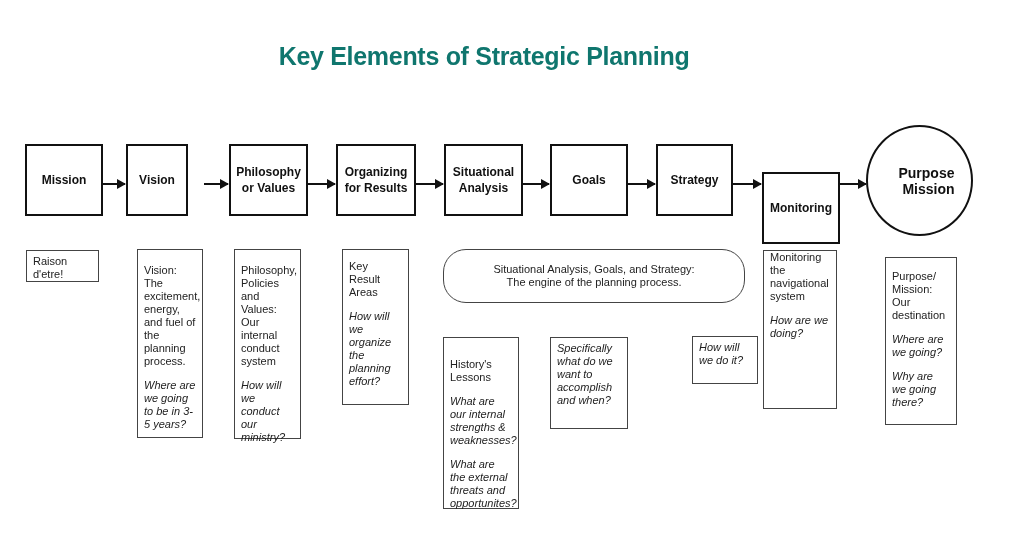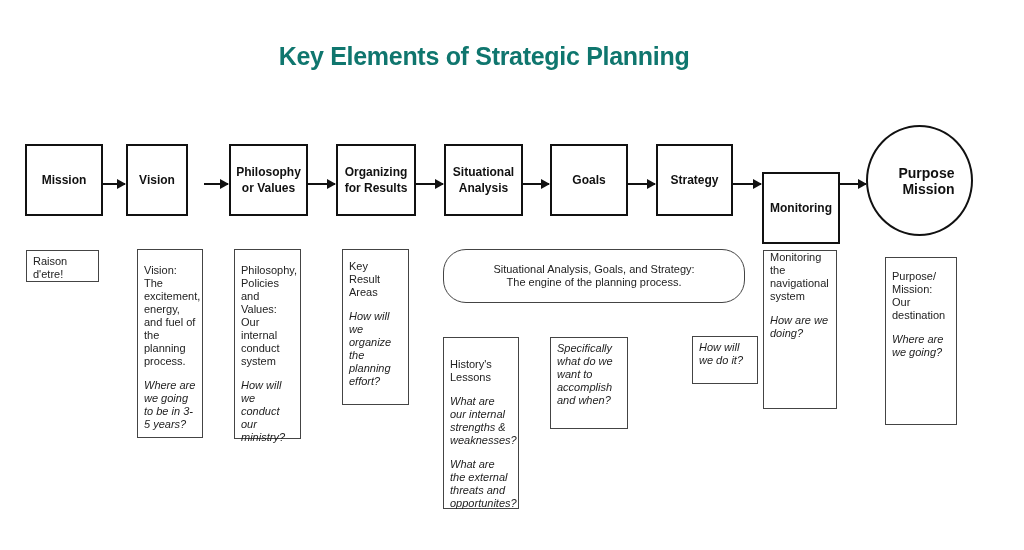--- a/index.html
+++ b/index.html
@@ -102,13 +102,14 @@
 </div>
 
 <div class="note" style="left:763px;top:250px;width:74px;height:159px;padding-top:0;">
   <p>Monitoring the navigational system</p>
   <p class="it">How are we doing?</p>
 </div>
 
 <div class="note" style="left:885px;top:257px;width:72px;height:168px;padding-top:12px;">
   <p>Purpose/ Mission: Our destination</p>
   <p class="it">Where are we going?</p>
+  <p class="it">Why are we going there?</p>
 </div>
 
 </body></html>

